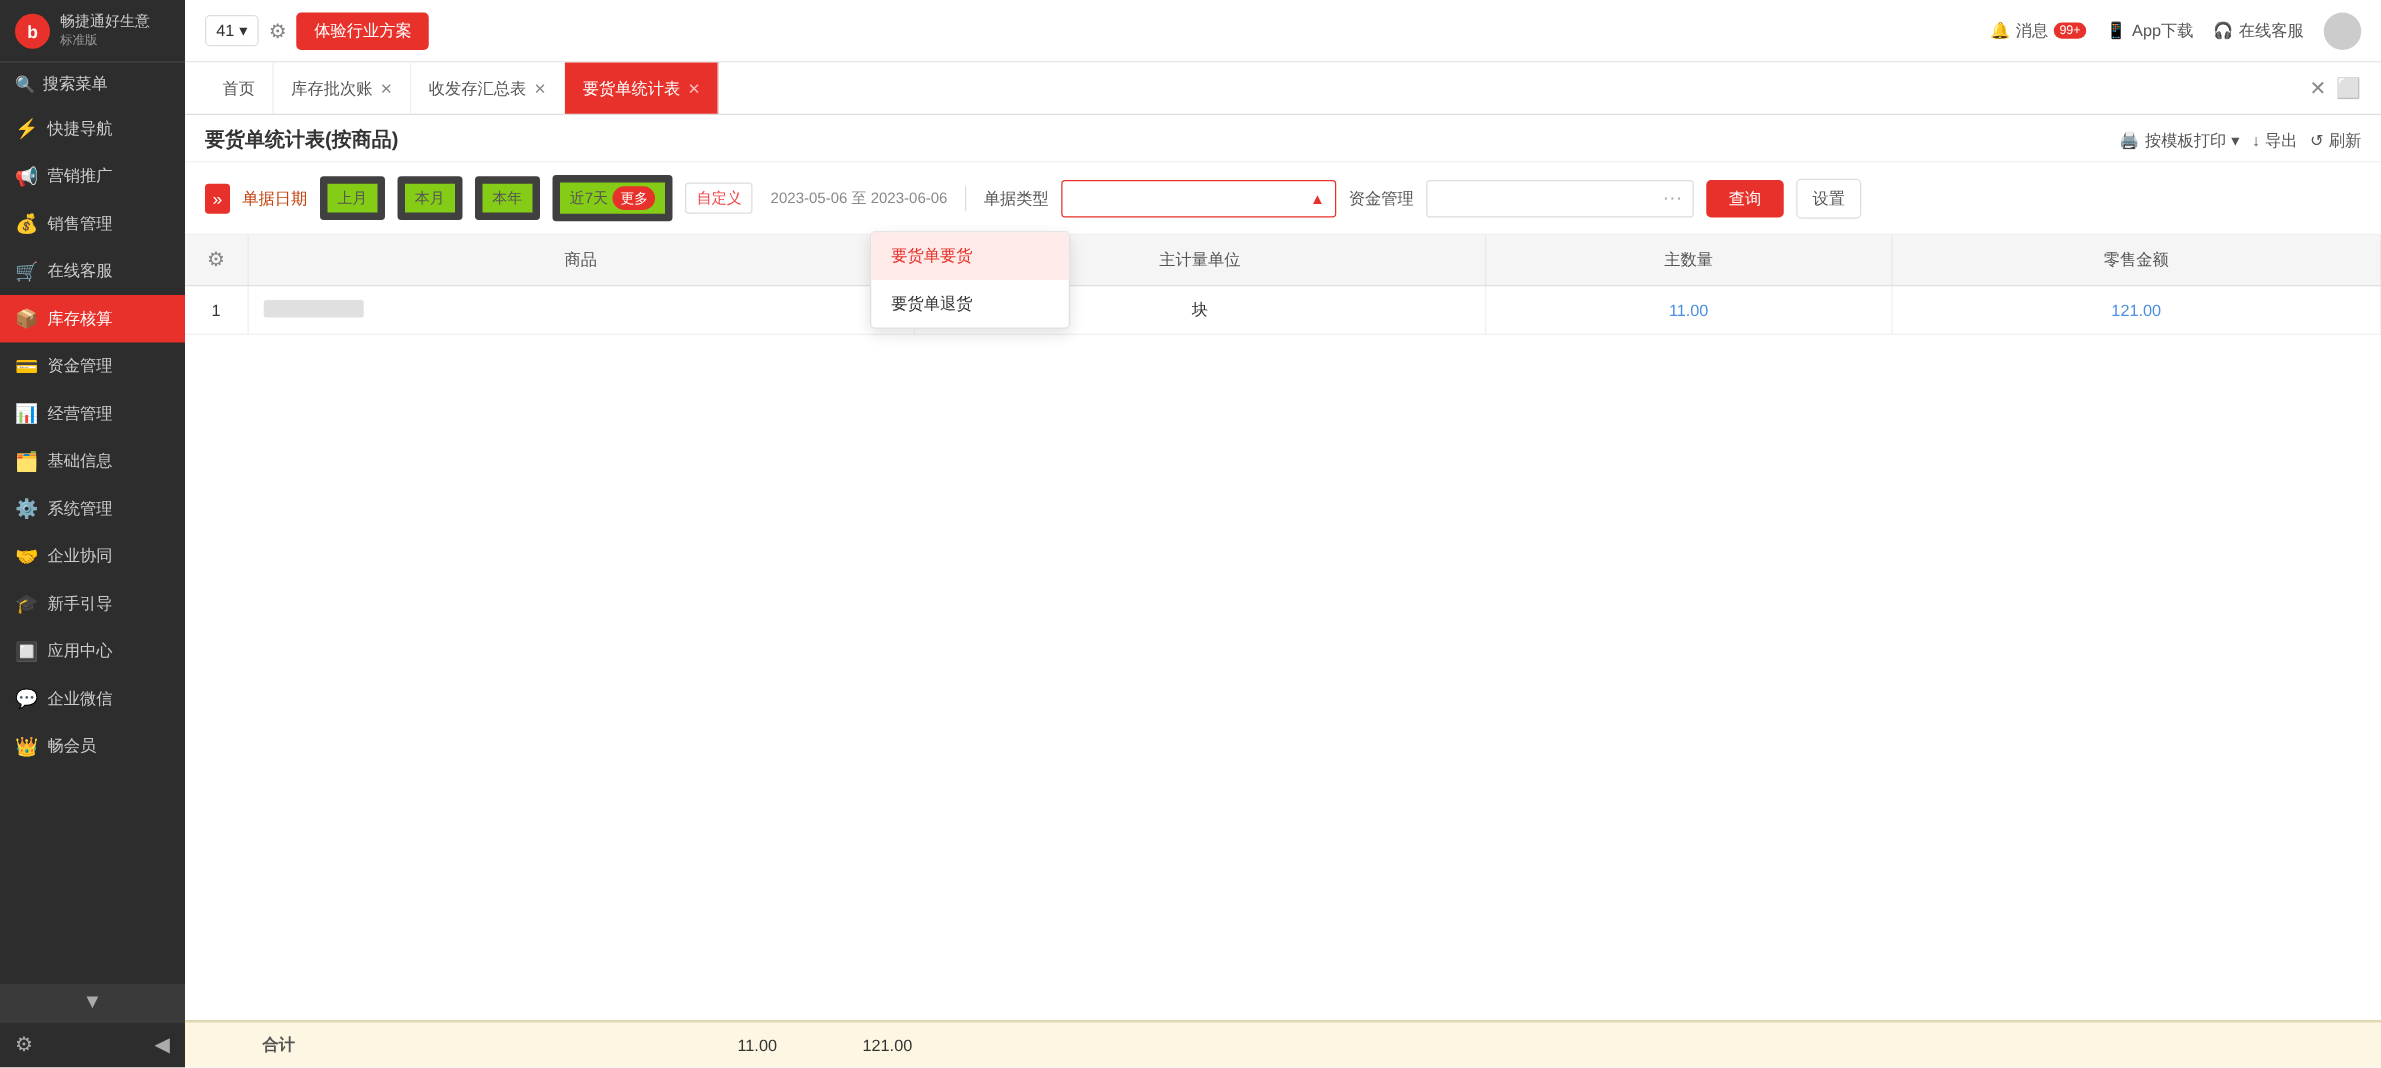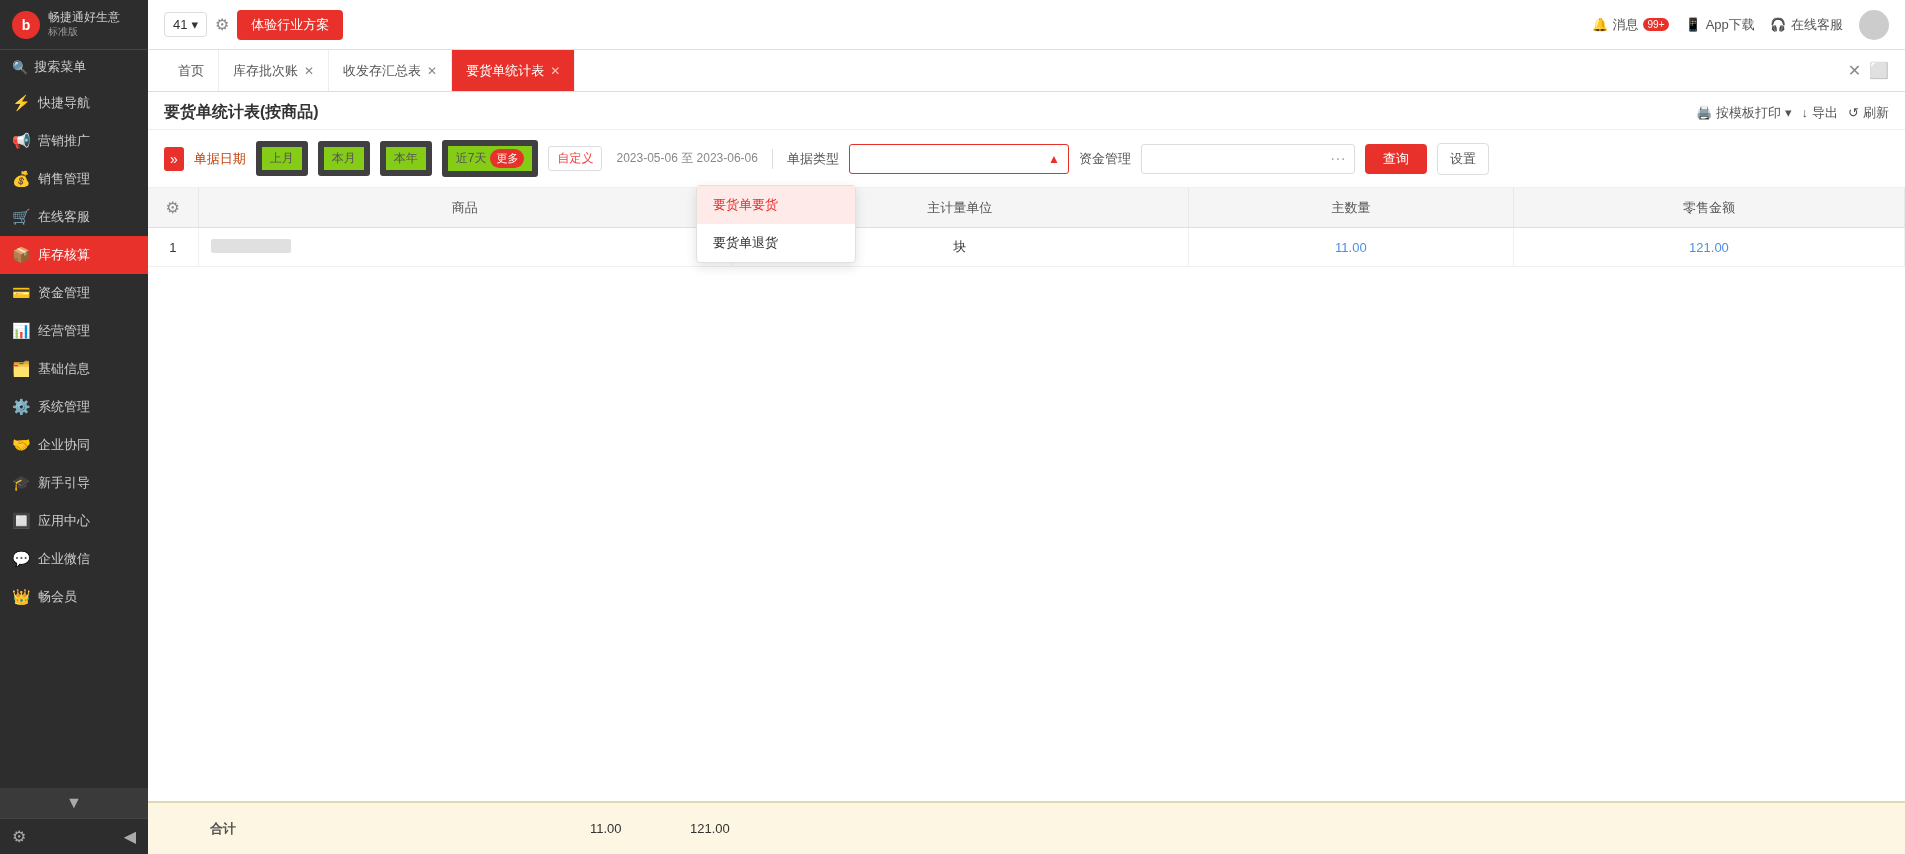--- a/index.html
+++ b/index.html
@@ -399,21 +399,21 @@
     
     .table-footer {
       background: #fdf6e3;
       border-top: 2px solid #e0d8b0;
       padding: 0;
       flex-shrink: 0;
     }
     .footer-row {
       display: flex;
       align-items: flex-end;
-      height: 51px;
+      height: 36px;
       font-size: 13px;
     }
     .footer-cell {
       padding: 0 12px;
       display: flex;
       align-items: center;
       height: 100%;
     }
     .footer-label { color: #555; font-weight: bold; }
     .footer-value { color: #333; }

